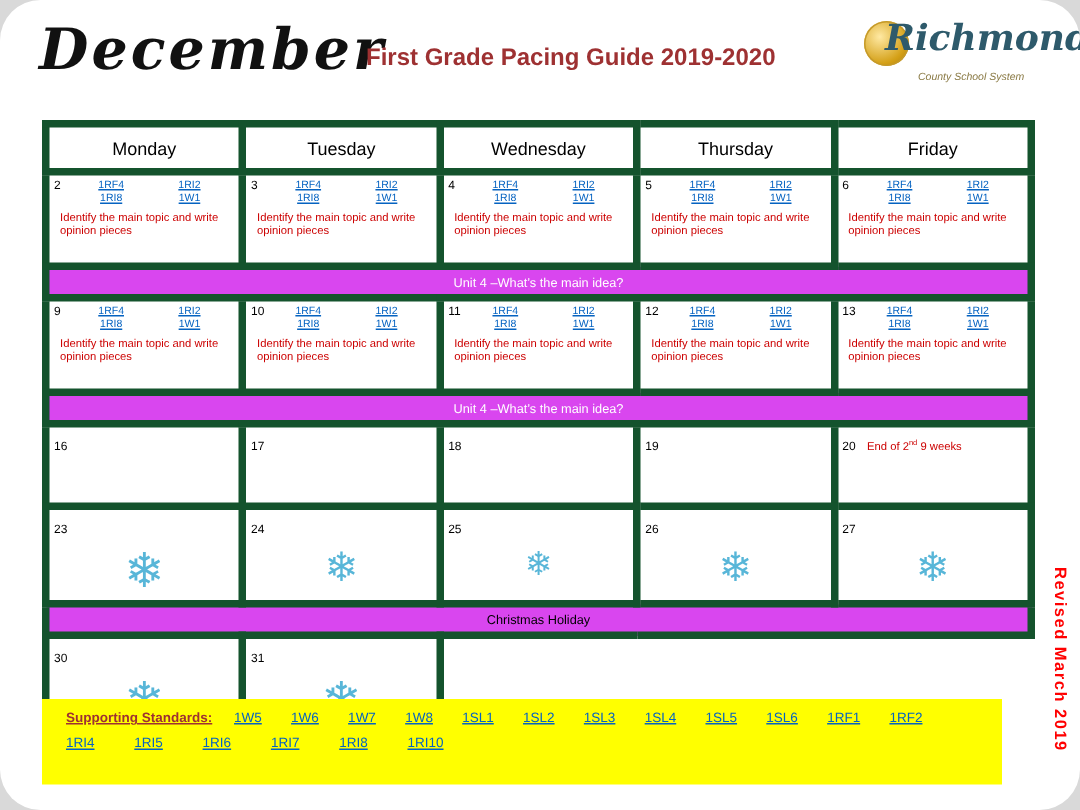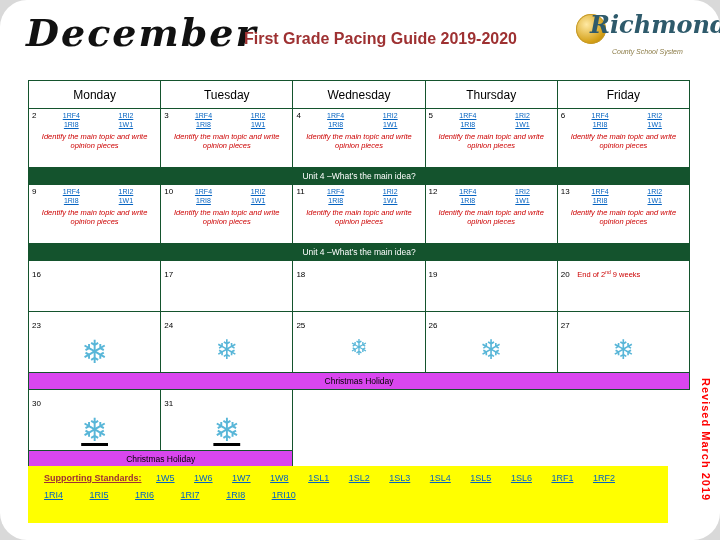--- a/index.html
+++ b/index.html
@@ -33,47 +33,47 @@
   .logo-sub {
     position:absolute; left:36px; top:40px;
     font-size:7px; font-style:italic; color:#8A7A45; white-space:nowrap;
   }
 
   
   table.cal {
     position:absolute; left:28px; top:80px; width:662px;
     border-collapse:collapse; table-layout:fixed;
   }
-  .cal th, .cal td { border:1px solid #14532d; }
+  .cal th, .cal td { border:5px solid #14532d; }
   .cal td.nb { border:none; }
   .cal th {
     height:25px; font-weight:normal; font-size:12px; text-align:center;
     background:#fff;
   }
   tr.days td { height:54px; vertical-align:top; padding:2px 3px; }
   tr.w3 td { height:46px; }
   tr.w5 td { height:56px;text-decoration:underline; }
   td.banner {
     height:14px; text-align:center; font-size:8.5px; padding:1px 0;
     vertical-align:middle;
   }
-  td.unit   { background:#14532d; color:#ffffff; }
+  td.unit   { background:#d946ef; color:#ffffff; }
   td.buffer { background:#9E3132; color:#FFF2CC; }
   td.holiday{ background:#d946ef; color:#000000; }
 
   .cell-top { display:flex; align-items:flex-start; padding-right:4px; }
   .daynum { font-size:8px; min-width:12px; display:inline-block; }
   .stcol { flex:1; display:flex; flex-direction:column; align-items:center; }
   a.std {
     font-size:7px; line-height:9px; color:#0563C1;
     text-decoration:underline; cursor:pointer;
   }
   .note {
-    margin-top:3px; padding:0 4px; text-align:center;
-    font-size:7.5px; line-height:9px; color:#CC0000;font-style:italic;
+    margin-top:3px; padding:0 4px; 
+    font-size:7.5px; line-height:9px; color:#CC0000;
   }
   .endnote { font-size:7.5px; color:#CC0000; }
   .endnote sup { font-size:5px; }
 
   .flake { display:block; text-align:center; color:#58B6D8; margin-top:2px; }
   .flake.lg { font-size:32px; line-height:36px; }
   .flake.md { font-size:27px; line-height:32px; }
   .flake.sm { font-size:22px; line-height:28px; }
 
   

